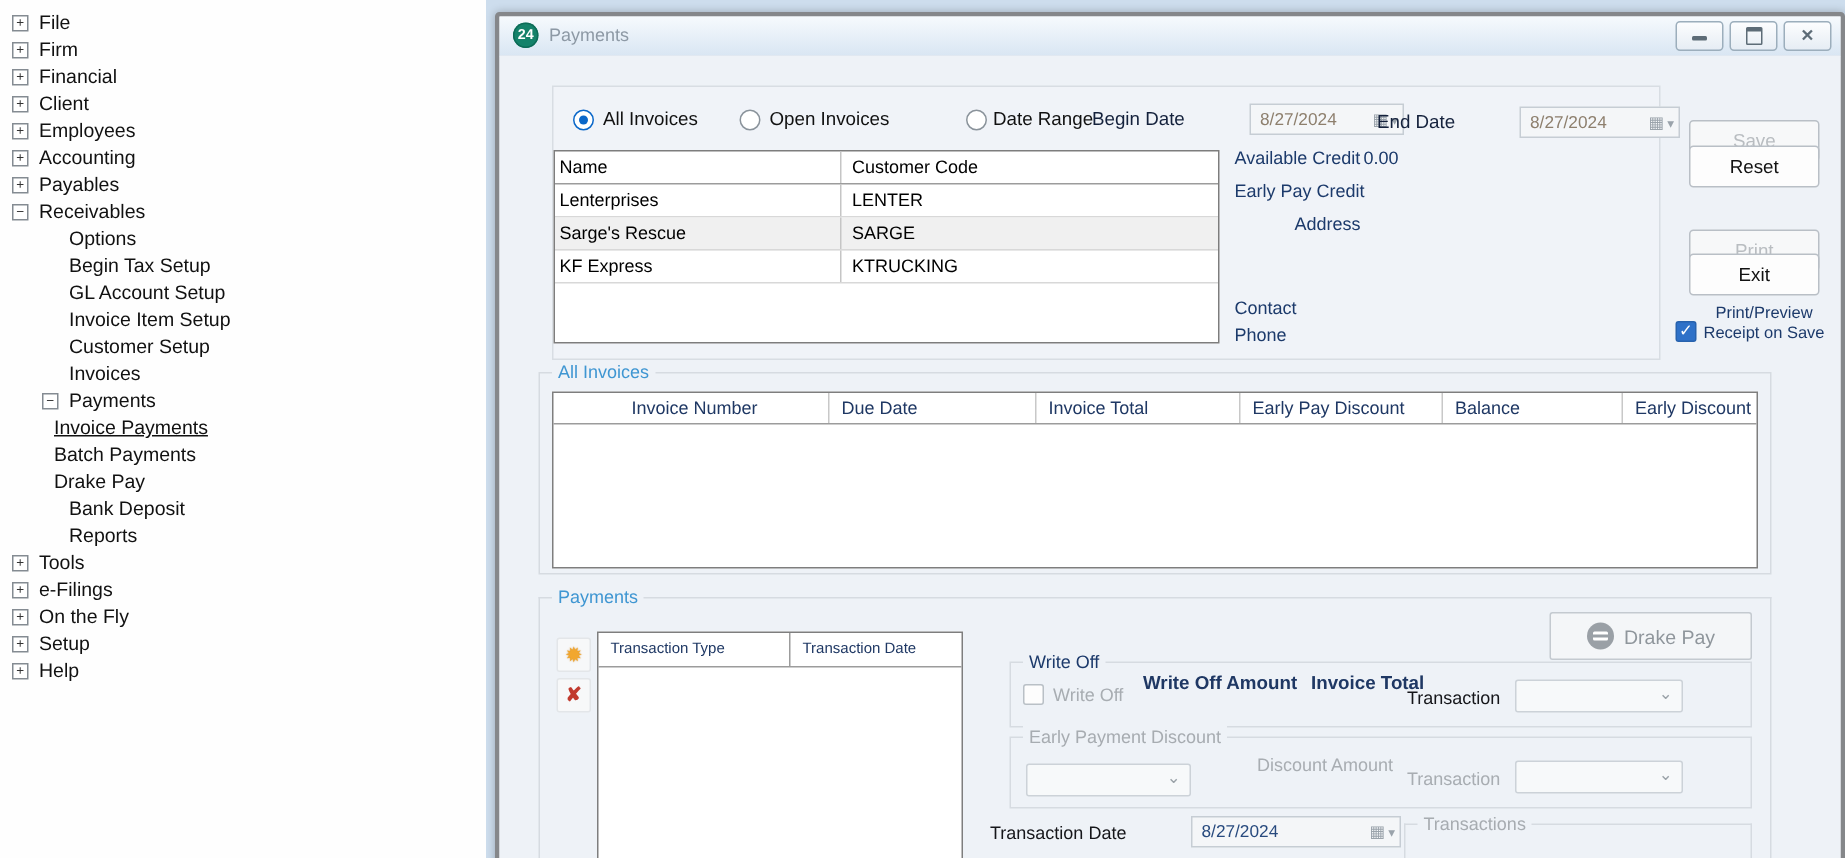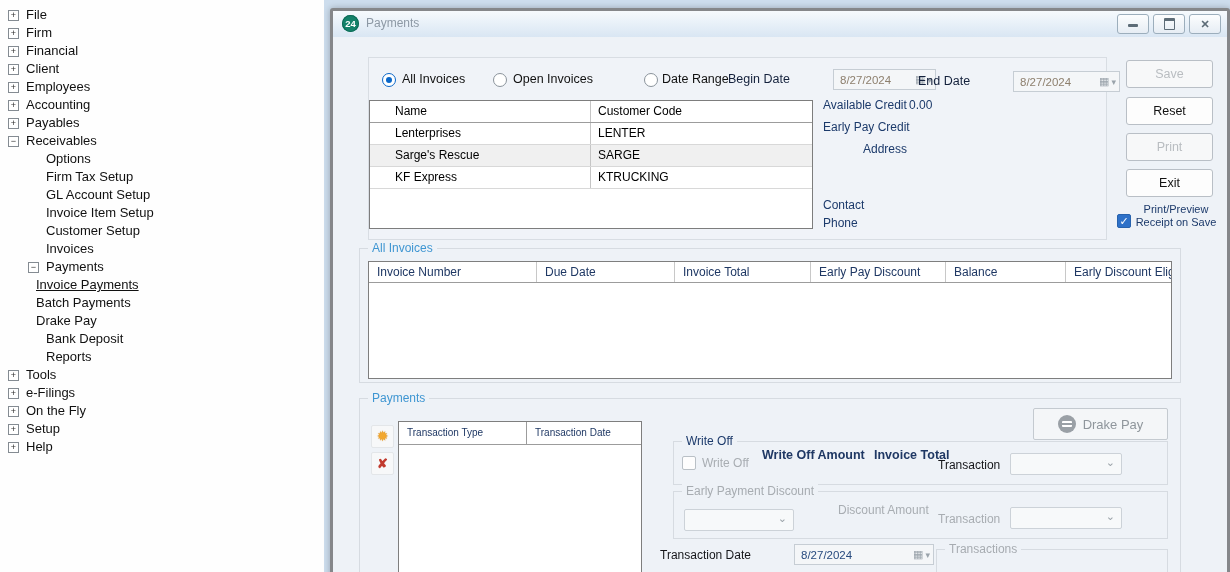--- a/index.html
+++ b/index.html
@@ -41,28 +41,28 @@
   .datefield .dval{flex:1;font-size:11.5px;padding-left:6px;}
   .datefield.dis .dval{color:#8d7f6d;}
   .datefield.act .dval{color:#274a7e;}
   .datefield .cal{font-size:11px;color:#9aa3ab;margin-right:2px;}
   .datefield .arr{font-size:9px;color:#9aa3ab;margin-right:3px;}
 
   .cust-table{position:absolute;left:35px;top:62px;width:444px;height:129px;border:1px solid #7d7d7d;background:#fff;box-sizing:border-box;}
   .ct-row{display:flex;height:21px;line-height:21px;font-size:12px;border-bottom:1px solid #d8d8d8;}
   .ct-row.hdr{border-bottom:1px solid #9c9c9c;color:#000;}
   .ct-row.alt{background:#f0f0f0;}
-  .ct-c1{width:221px;padding-left:25px;border-right:1px solid #c5c5c5;box-sizing:border-box;}
+  .ct-c1{width:191px;padding-left:3px;border-right:1px solid #c5c5c5;box-sizing:border-box;}
   .ct-c2{flex:1;padding-left:7px;}
 
   .info-label{position:absolute;font-size:12px;color:#1c3a6b;}
 
   
   .abtn{position:absolute;left:793px;width:87px;height:28px;background:#fdfdfd;border:1px solid #b9bfc6;border-radius:3px;font-size:12.5px;text-align:center;line-height:26px;color:#121212;cursor:pointer;box-sizing:border-box;}
-  .abtn.dis{color:#b9bdc1;background:#f7f8f9;cursor:default;}
+  .abtn.dis{color:#b9bdc1;background:#f7f8f9;cursor:default;margin-top:20px;}
   .chk{position:absolute;width:14px;height:14px;border-radius:2px;background:#2e71c8;border:1px solid #2762ad;color:#fff;font-size:11px;line-height:13px;text-align:center;box-sizing:border-box;}
   .chk-label{position:absolute;font-size:11px;color:#1c3a6b;text-align:center;line-height:13px;}
 
   
   .fs{position:absolute;border:1px solid #d6dbe1;}
   .fs > .fs-title{position:absolute;top:-8px;left:8px;background:#eef2f7;padding:0 4px;font-size:12px;}
   .fs-title.blue{color:#3f96d2;}
   .fs-title.navy{color:#1c3a6b;}
   .fs-title.gray{color:#a7acb1;}
 
@@ -103,21 +103,21 @@
   <div class="tree-panel">
     <div class="trow l0"><span class="exp">+</span><span class="tl">File</span></div>
     <div class="trow l0"><span class="exp">+</span><span class="tl">Firm</span></div>
     <div class="trow l0"><span class="exp">+</span><span class="tl">Financial</span></div>
     <div class="trow l0"><span class="exp">+</span><span class="tl">Client</span></div>
     <div class="trow l0"><span class="exp">+</span><span class="tl">Employees</span></div>
     <div class="trow l0"><span class="exp">+</span><span class="tl">Accounting</span></div>
     <div class="trow l0"><span class="exp">+</span><span class="tl">Payables</span></div>
     <div class="trow l0"><span class="exp">−</span><span class="tl">Receivables</span></div>
     <div class="trow l1 leaf"><span class="tl">Options</span></div>
-    <div class="trow l1 leaf"><span class="tl">Firm Tax Setup</span></div>
+    <div class="trow l1 leaf"><span class="tl">Begin Tax Setup</span></div>
     <div class="trow l1 leaf"><span class="tl">GL Account Setup</span></div>
     <div class="trow l1 leaf"><span class="tl">Invoice Item Setup</span></div>
     <div class="trow l1 leaf"><span class="tl">Customer Setup</span></div>
     <div class="trow l1 leaf"><span class="tl">Invoices</span></div>
     <div class="trow l1 branch"><span class="exp">−</span><span class="tl">Payments</span></div>
     <div class="trow l2 sel"><span class="tl">Invoice Payments</span></div>
     <div class="trow l2"><span class="tl">Batch Payments</span></div>
     <div class="trow l2"><span class="tl">Drake Pay</span></div>
     <div class="trow l1 leaf"><span class="tl">Bank Deposit</span></div>
     <div class="trow l1 leaf"><span class="tl">Reports</span></div>
@@ -198,21 +198,21 @@
       <div class="abtn" style="top:60px;">Reset</div>
       <div class="abtn dis" style="top:96px;">Print</div>
       <div class="abtn" style="top:132px;">Exit</div>
       <span class="chk" style="left:784px;top:177px;">✓</span>
       <span class="chk-label" style="left:800px;top:166px;width:86px;">Print/Preview Receipt on Save</span>
 
       <div class="fs" style="left:26px;top:211px;width:820px;height:133px;">
         <span class="fs-title blue">All Invoices</span>
         <div class="inv-table">
           <div class="inv-hdr">
-            <span style="width:168px;">Invoice Number</span>
+            <span style="width:140px;margin-left:44px;">Invoice Number</span>
             <span style="width:138px;">Due Date</span>
             <span style="width:136px;">Invoice Total</span>
             <span style="width:135px;">Early Pay Discount</span>
             <span style="width:120px;">Balance</span>
             <span style="flex:1;border-right:none;">Early Discount Eligible</span>
           </div>
         </div>
       </div>
 
       <div class="fs" style="left:26px;top:361px;width:820px;height:178px;border-bottom:none;">

